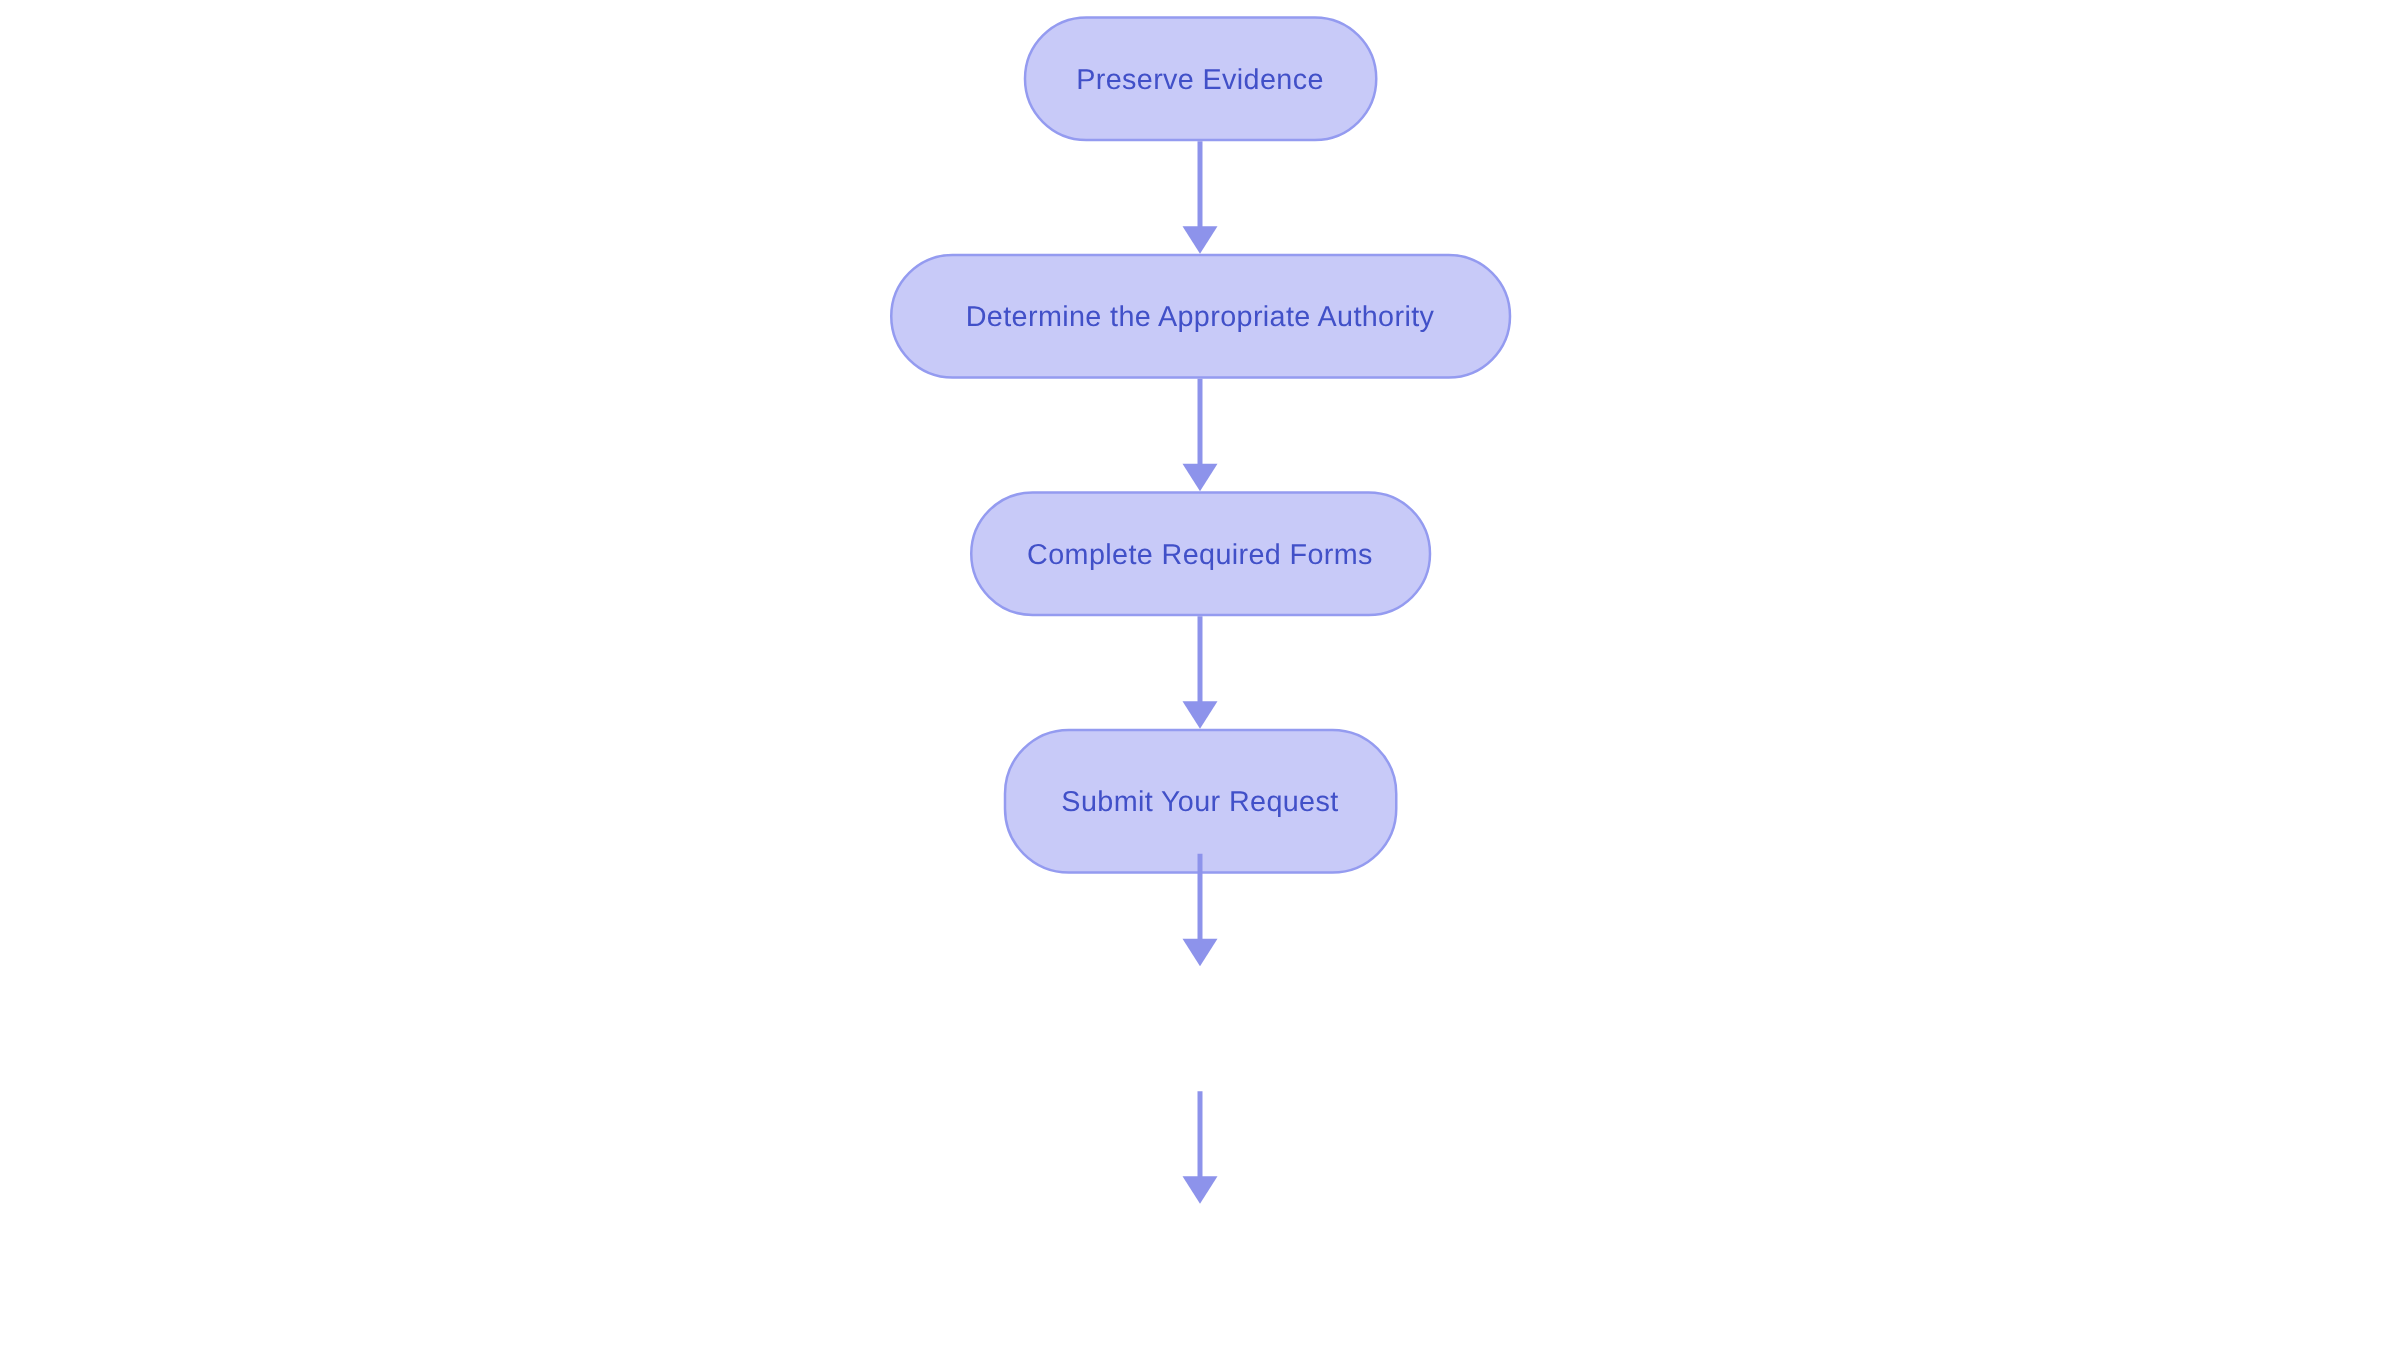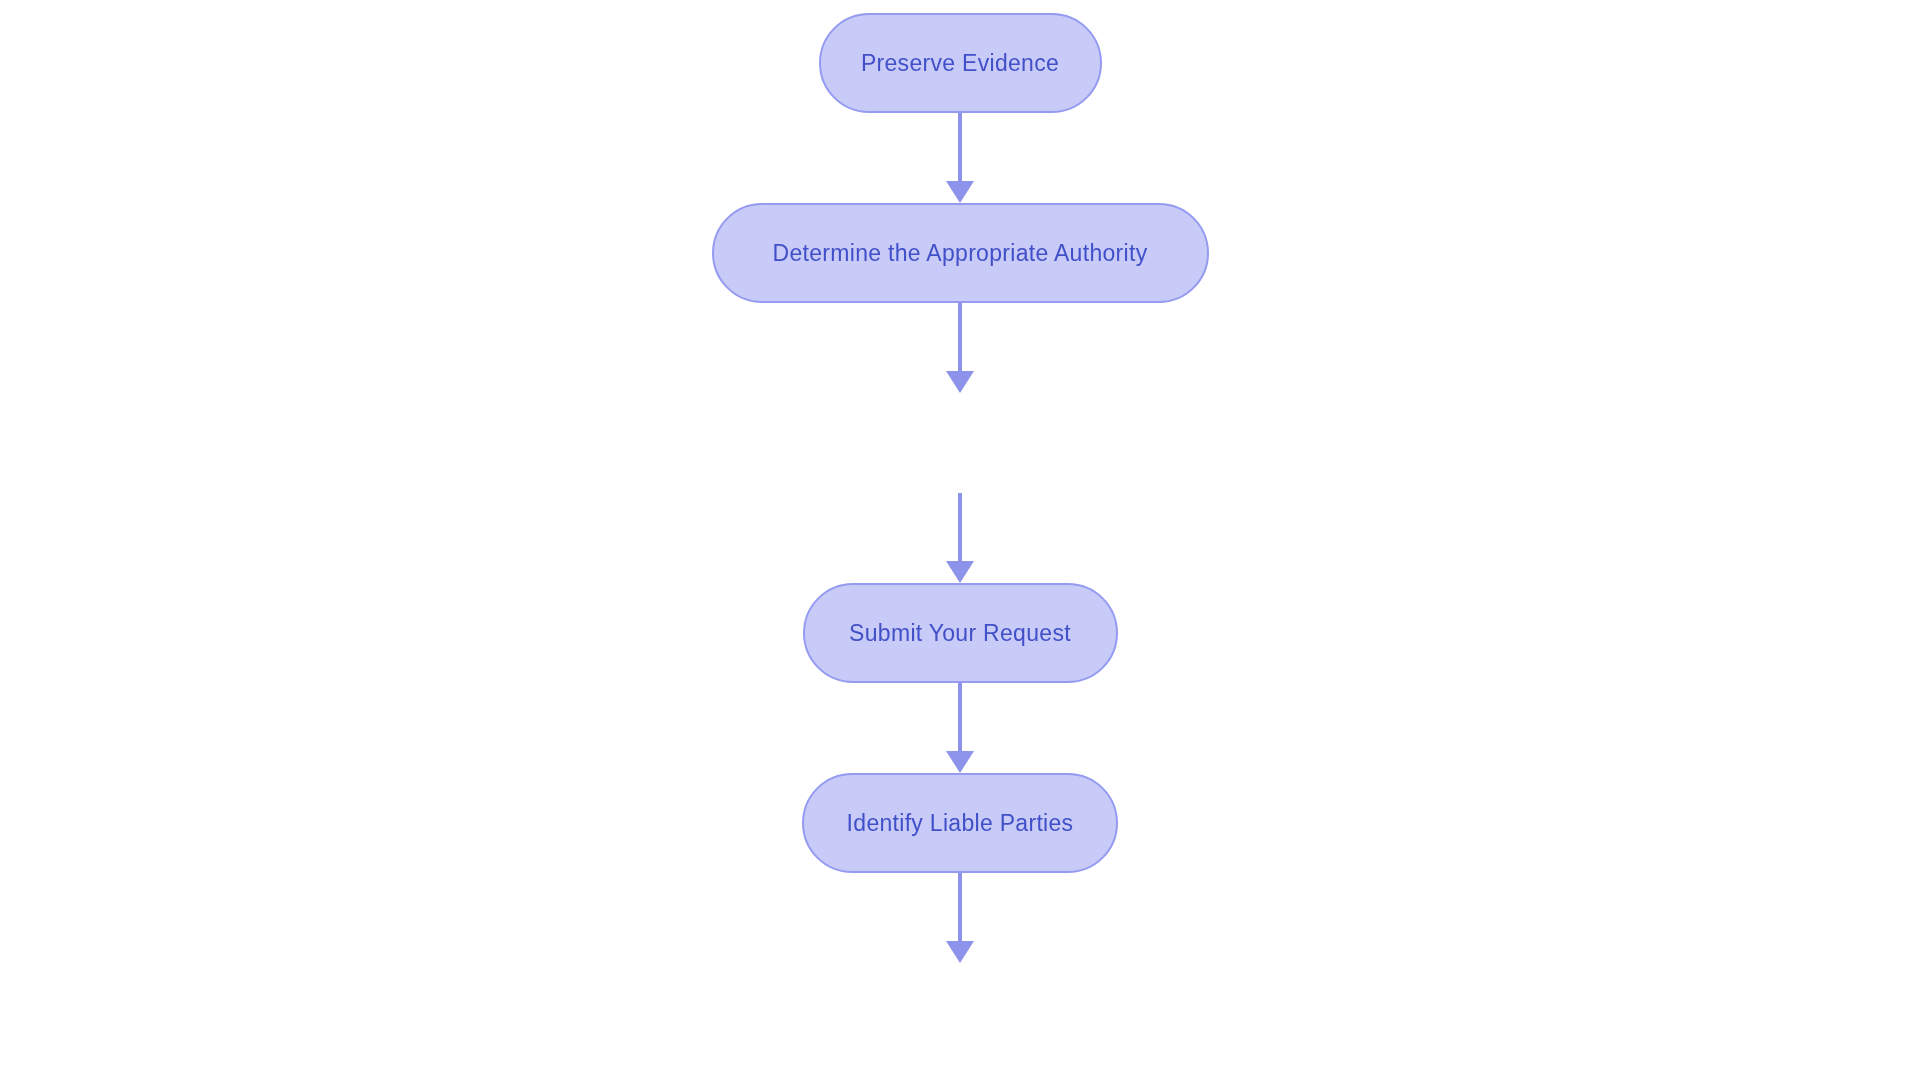--- a/index.html
+++ b/index.html
@@ -53,25 +53,25 @@
 </head>
 <body>
 
 <div id="canvas" style="--bg: #ffffff; --fill: #c8caf8; --border: #949bf0; --text: #4150c8; --arrow: #8d93eb;">
     <div class="node" style="left: 818.5px; top: 13px; width: 283px; height: 100px;">
       <span class="node-label">Preserve Evidence</span>
     </div>
     <div class="node" style="left: 711.5px; top: 203px; width: 497px; height: 100px;">
       <span class="node-label">Determine the Appropriate Authority</span>
     </div>
-    <div class="node" style="left: 802.5px; top: 583px; width: 315px; height: 100px;">
+    <div class="node" style="left: 775.5px; top: 393px; width: 369px; height: 100px;">
+      <span class="node-label">Complete Required Forms</span>
+    </div>
+    <div class="node" style="left: 802.5px; top: 583px; width: 315px; height: 116px;">
       <span class="node-label">Submit Your Request</span>
-    </div>
-    <div class="node" style="left: 802px; top: 773px; width: 316px; height: 100px;">
-      <span class="node-label">Identify Liable Parties</span>
     </div>
     <div class="edge-line" style="left: 958.25px; top: 113px; height: 70px;"></div>
     <div class="edge-head" style="left: 946px; top: 181px;"></div>
     <div class="edge-line" style="left: 958.25px; top: 303px; height: 70px;"></div>
     <div class="edge-head" style="left: 946px; top: 371px;"></div>
     <div class="edge-line" style="left: 958.25px; top: 493px; height: 70px;"></div>
     <div class="edge-head" style="left: 946px; top: 561px;"></div>
     <div class="edge-line" style="left: 958.25px; top: 683px; height: 70px;"></div>
     <div class="edge-head" style="left: 946px; top: 751px;"></div>
     <div class="edge-line" style="left: 958.25px; top: 873px; height: 70px;"></div>

